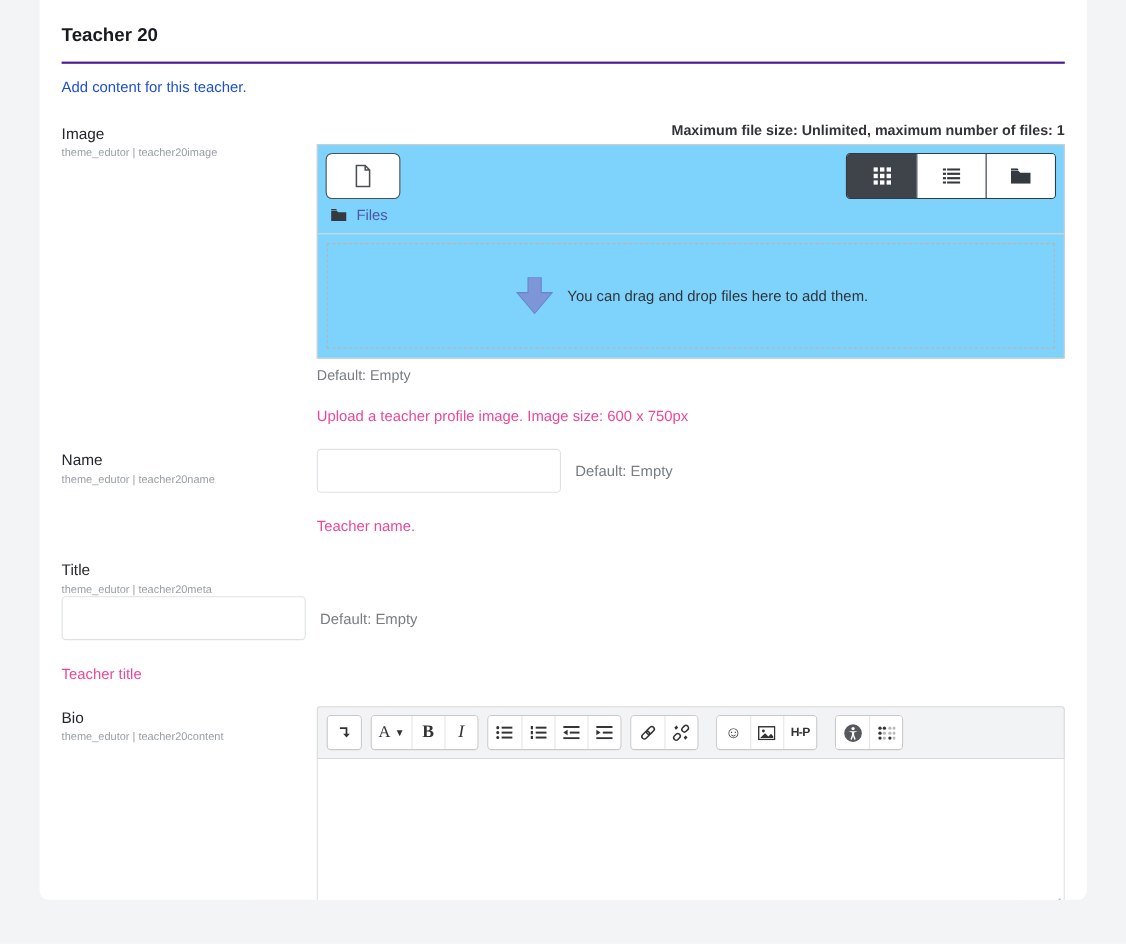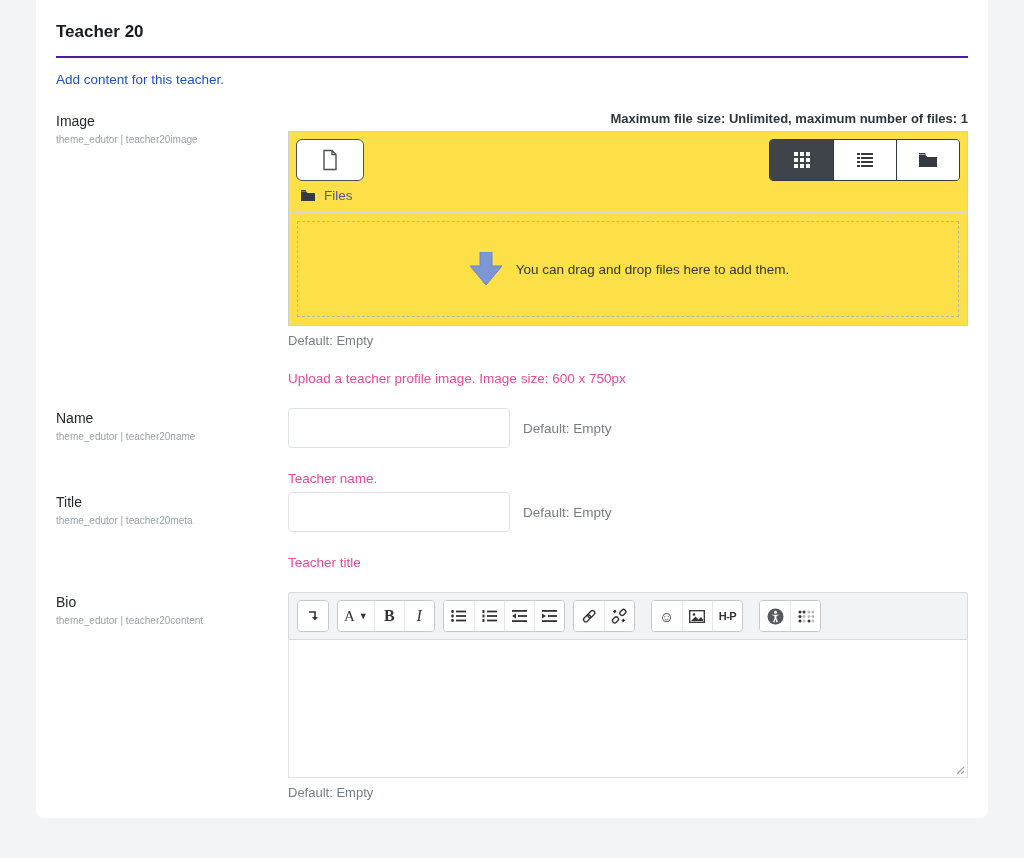--- a/index.html
+++ b/index.html
@@ -22,21 +22,21 @@
   .intro { font-size:13.5px; color:#1d4ed8; margin-top:14px; }
 
   .row { display:flex; align-items:flex-start; margin-top:24px; }
   .label-col { width:232px; flex:none; text-align:left; padding-right:24px; padding-top:2px; }
   .setting-label { font-size:14px; color:#24272d; }
   .setting-id { font-size:10px; color:#9aa0a6; margin-top:5px; }
   .content-col { flex:1; min-width:0; }
 
   .max-info { text-align:right; font-size:13px; color:#31343a; margin-bottom:5px;font-weight:bold; }
 
-  .filemanager { border:1px solid #cfcfcf; background:#fde047; }
+  .filemanager { border:1px solid #cfcfcf; background:#7dd3fc; }
   .fm-toolbar { display:flex; justify-content:space-between; align-items:flex-start; padding:7px 7px 2px 7px; }
   .fm-add-btn {
     width:68px; height:42px; background:#fff; border:1px solid #4a5056; border-radius:6px;
     display:flex; align-items:center; justify-content:center; cursor:pointer; padding:0;
   }
   .fm-views { display:flex; border:1px solid #343a40; border-radius:4px; overflow:hidden; }
   .fm-view-btn {
     width:63px; height:40px; background:#fff; border:none; border-left:1px solid #343a40;
     display:flex; align-items:center; justify-content:center; cursor:pointer; padding:0;
   }
@@ -184,21 +184,21 @@
     </div>
     <div class="content-col">
       <div class="input-line">
         <input type="text" class="text-input" value="" style="">
         <span class="inline-default">Default: Empty</span>
       </div>
       <div class="setting-desc">Teacher name.</div>
     </div>
   </div>
 
-  <div class="row" style="margin-top:6px;">
+  <div class="row" style="margin-top:22px;flex-direction:column;">
     <div class="label-col">
       <div class="setting-label">Title</div>
       <div class="setting-id">theme_edutor | teacher20meta</div>
     </div>
     <div class="content-col">
       <div class="input-line">
         <input type="text" class="text-input" value="" style="">
         <span class="inline-default">Default: Empty</span>
       </div>
       <div class="setting-desc">Teacher title</div>

